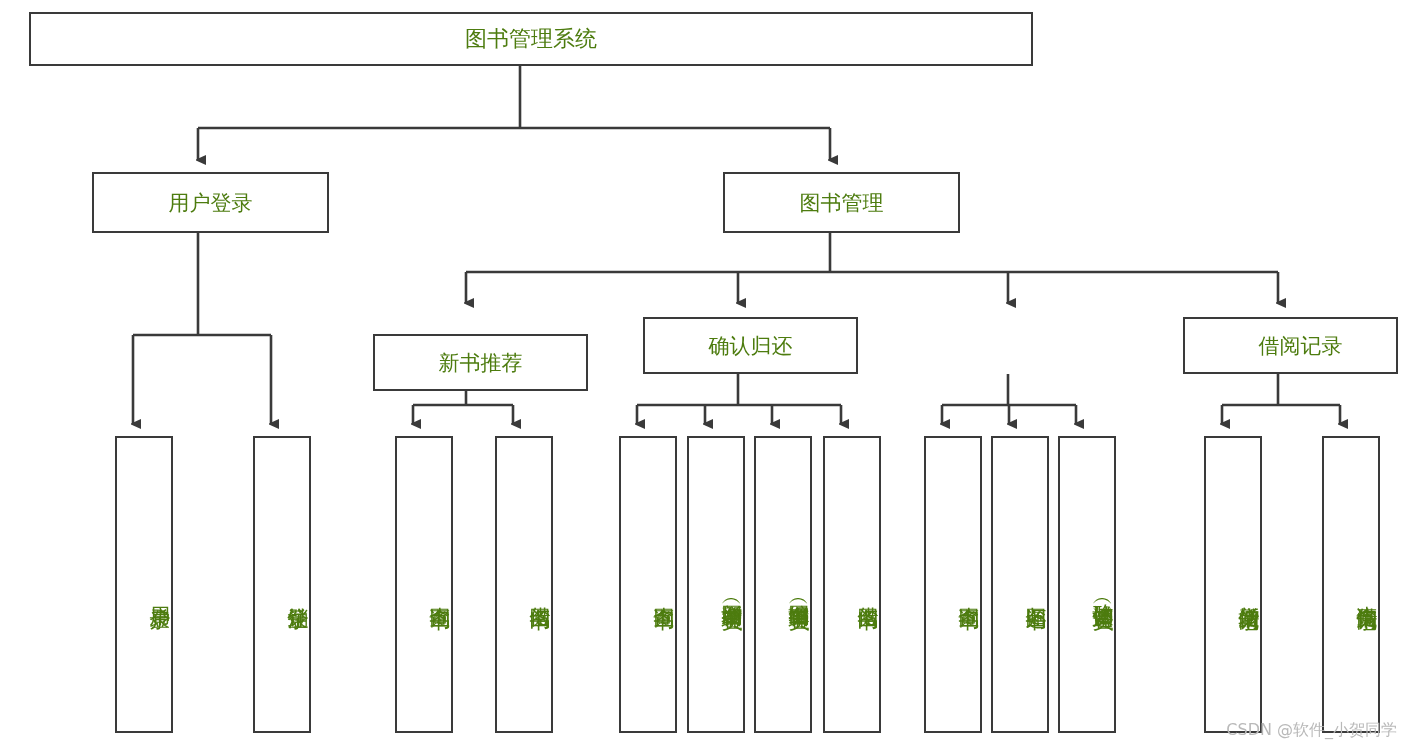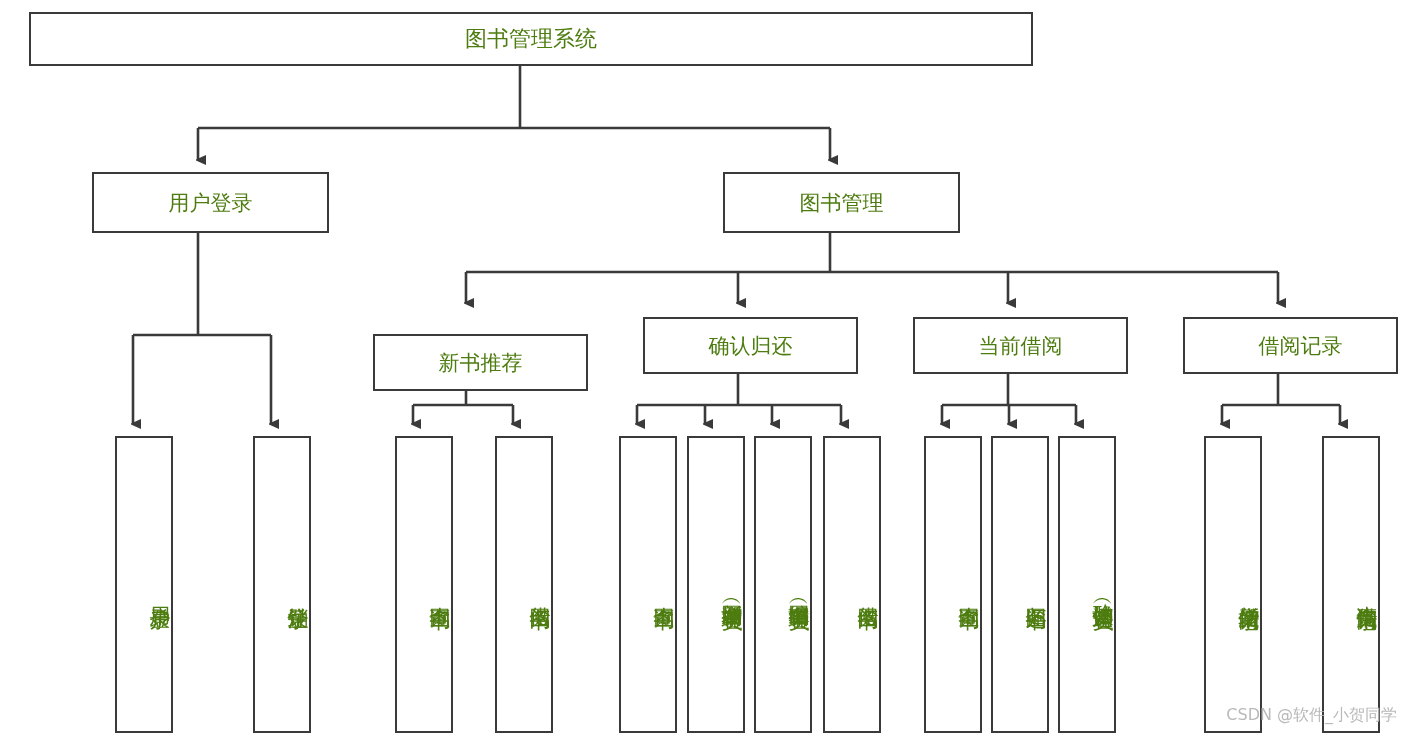--- a/index.html
+++ b/index.html
@@ -56,21 +56,21 @@
     letter-spacing: 1px;
   }
   .node.leaf .vtext {
     writing-mode: vertical-rl;
     text-orientation: upright;
     white-space: nowrap;
   }
   .watermark {
     position: absolute;
     right: 8px;
-    bottom: 21px;
+    bottom: 6px;
     font-size: 16px;
     color: #b9b9b9;
     white-space: nowrap;
   }
 </style>
 </head>
 <body>
 
 <div id="canvas">
 
@@ -134,23 +134,20 @@
   <div class="node mid" style="left:712px; top:172px; width:237px; height:61px;">
     <span>图书管理</span>
   </div>
 
   <div class="node sub" style="left:362px; top:334px; width:215px; height:57px;">
     <span>新书推荐</span>
   </div>
   <div class="node sub" style="left:632px; top:317px; width:215px; height:57px;">
     <span>确认归还</span>
   </div>
-  <div class="node sub" style="left:902px; top:317px; width:215px; height:57px;">
-    <span>当前借阅</span>
-  </div>
   <div class="node sub" style="left:1172px; top:317px; width:215px; height:57px;padding-left:20px;">
     <span>借阅记录</span>
   </div>
 
   <div class="node leaf" style="left:104px; top:436px; width:58px; height:297px;">
     <span class="vtext">用户登录</span>
   </div>
   <div class="node leaf" style="left:242px; top:436px; width:58px; height:297px;">
     <span class="vtext">注销登录</span>
   </div>

